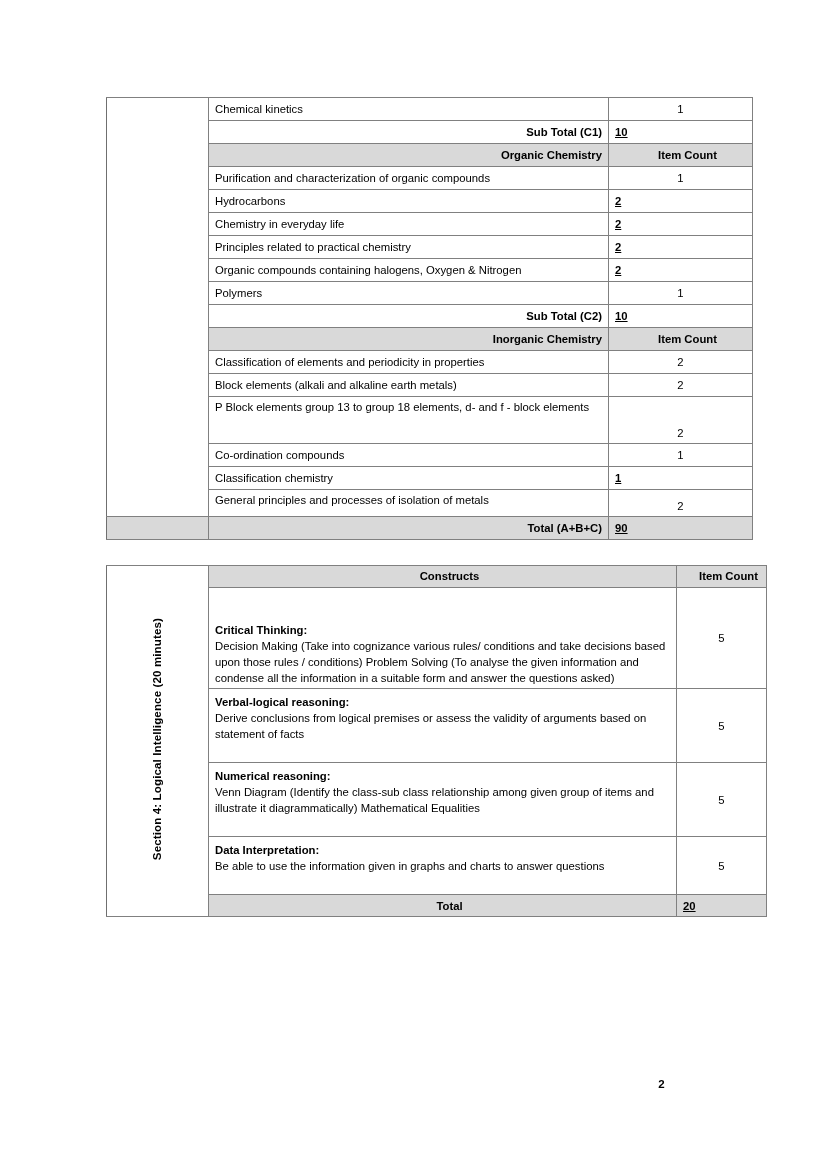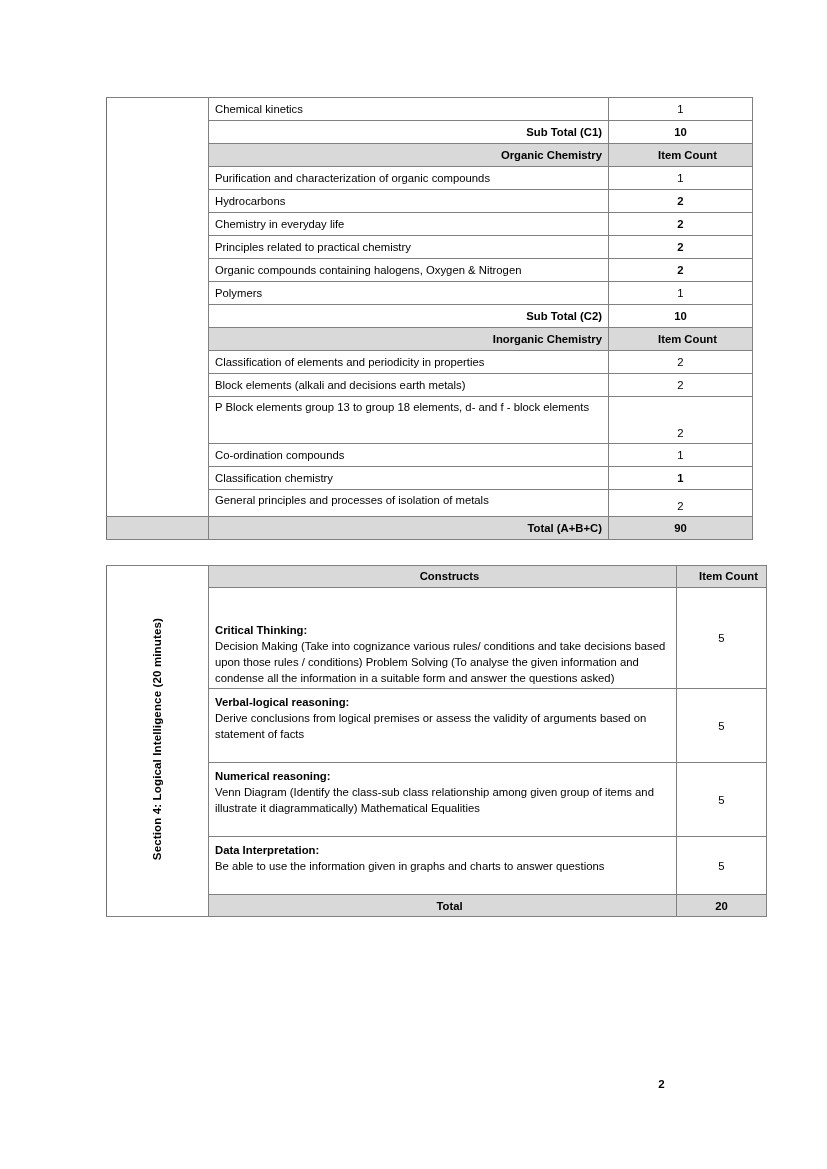--- a/index.html
+++ b/index.html
@@ -68,21 +68,21 @@
   .shaded     { background: #d9d9d9 !important; }
   .bold       { font-weight: bold; text-align: right; }
   .center     { text-align: center; padding-left: 20px; }
   .right      { text-align: right; margin-left: 32px; }
   .btm        { vertical-align: bottom; }
   .top        { vertical-align: top; }
   .rowtall    { height: 42px; }
   .rowstd     { height: 18px; }
 
   .num { text-align: center; }
-  .num-b { text-align: center; font-weight: bold; }
+  .num-b { font-weight: bold; text-decoration: underline; }
 
   
   .vert-cell {
     position: relative;
     padding: 0;
     text-align: center;
     vertical-align: middle;
   }
   .vert-label {
     display: inline-block;
@@ -177,21 +177,21 @@
       <tr>
         <td class="shaded bold rowstd">Inorganic Chemistry</td>
         <td class="shaded bold center rowstd">Item Count</td>
       </tr>
 
       <tr>
         <td class="rowstd">Classification of elements and periodicity in properties</td>
         <td class="num rowstd">2</td>
       </tr>
       <tr>
-        <td class="rowstd">Block elements (alkali and decisions earth metals)</td>
+        <td class="rowstd">Block elements (alkali and alkaline earth metals)</td>
         <td class="num rowstd">2</td>
       </tr>
 
       <tr>
         <td class="top rowtall">P Block elements group 13 to group 18 elements, d- and f - block elements</td>
         <td class="num btm rowtall">2</td>
       </tr>
 
       <tr>
         <td class="rowstd">Co-ordination compounds</td>

